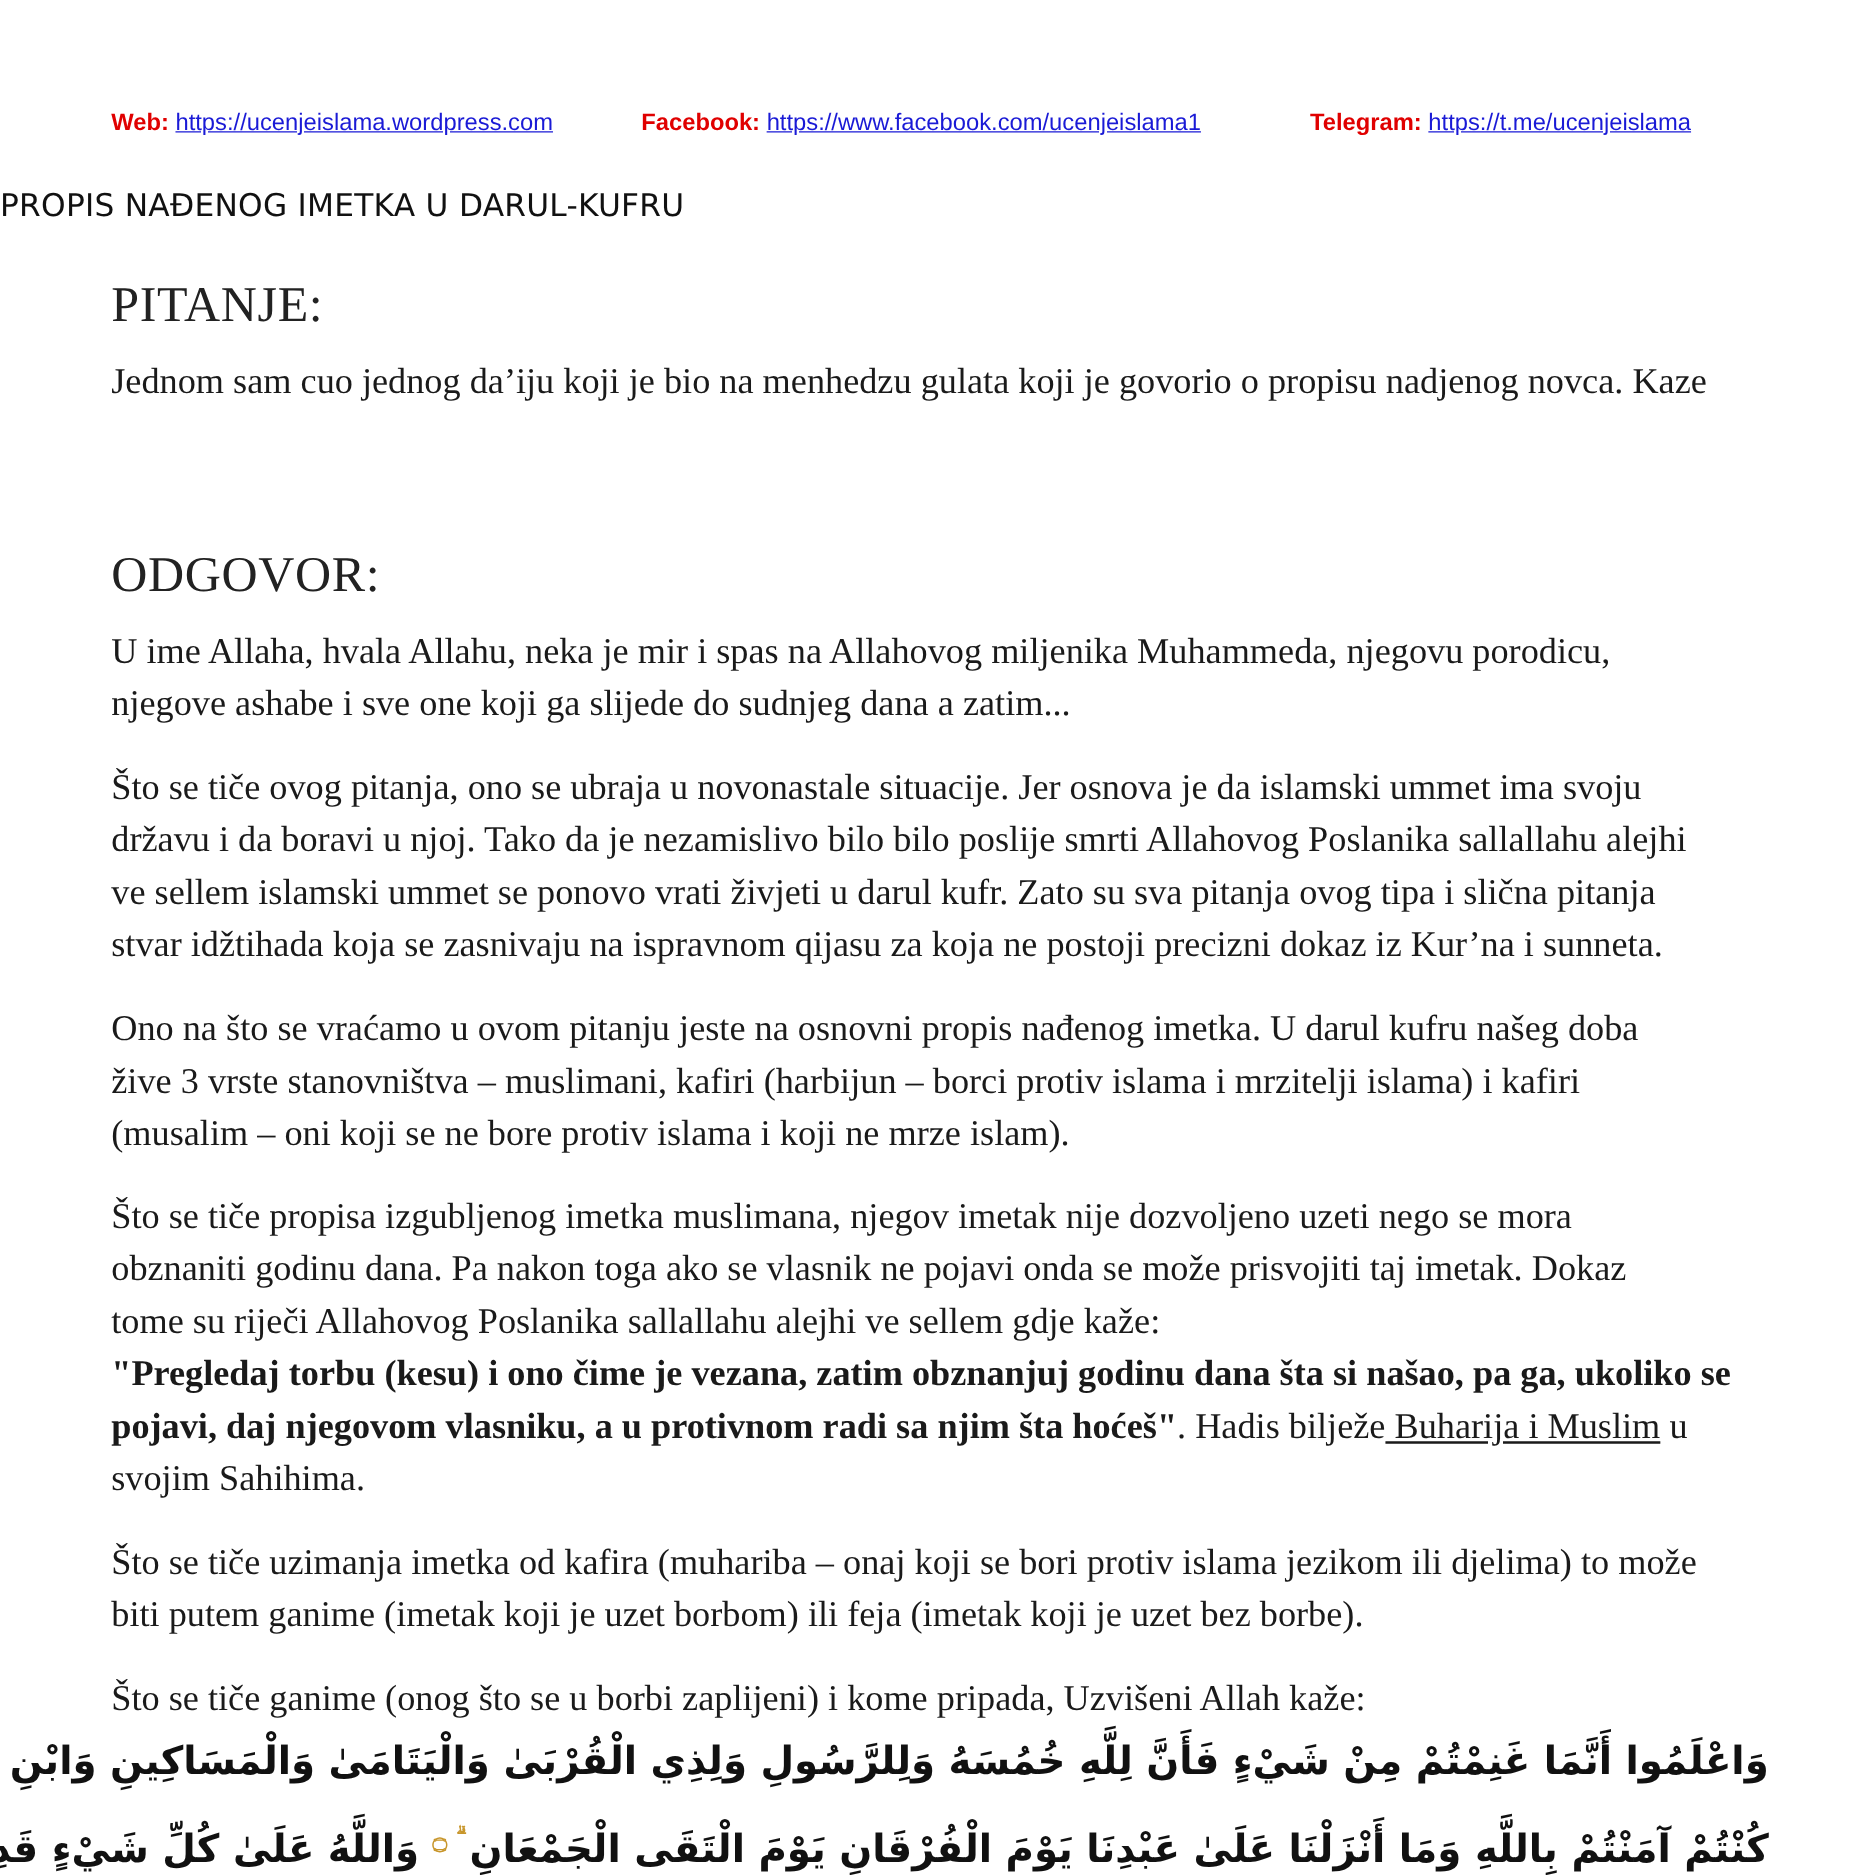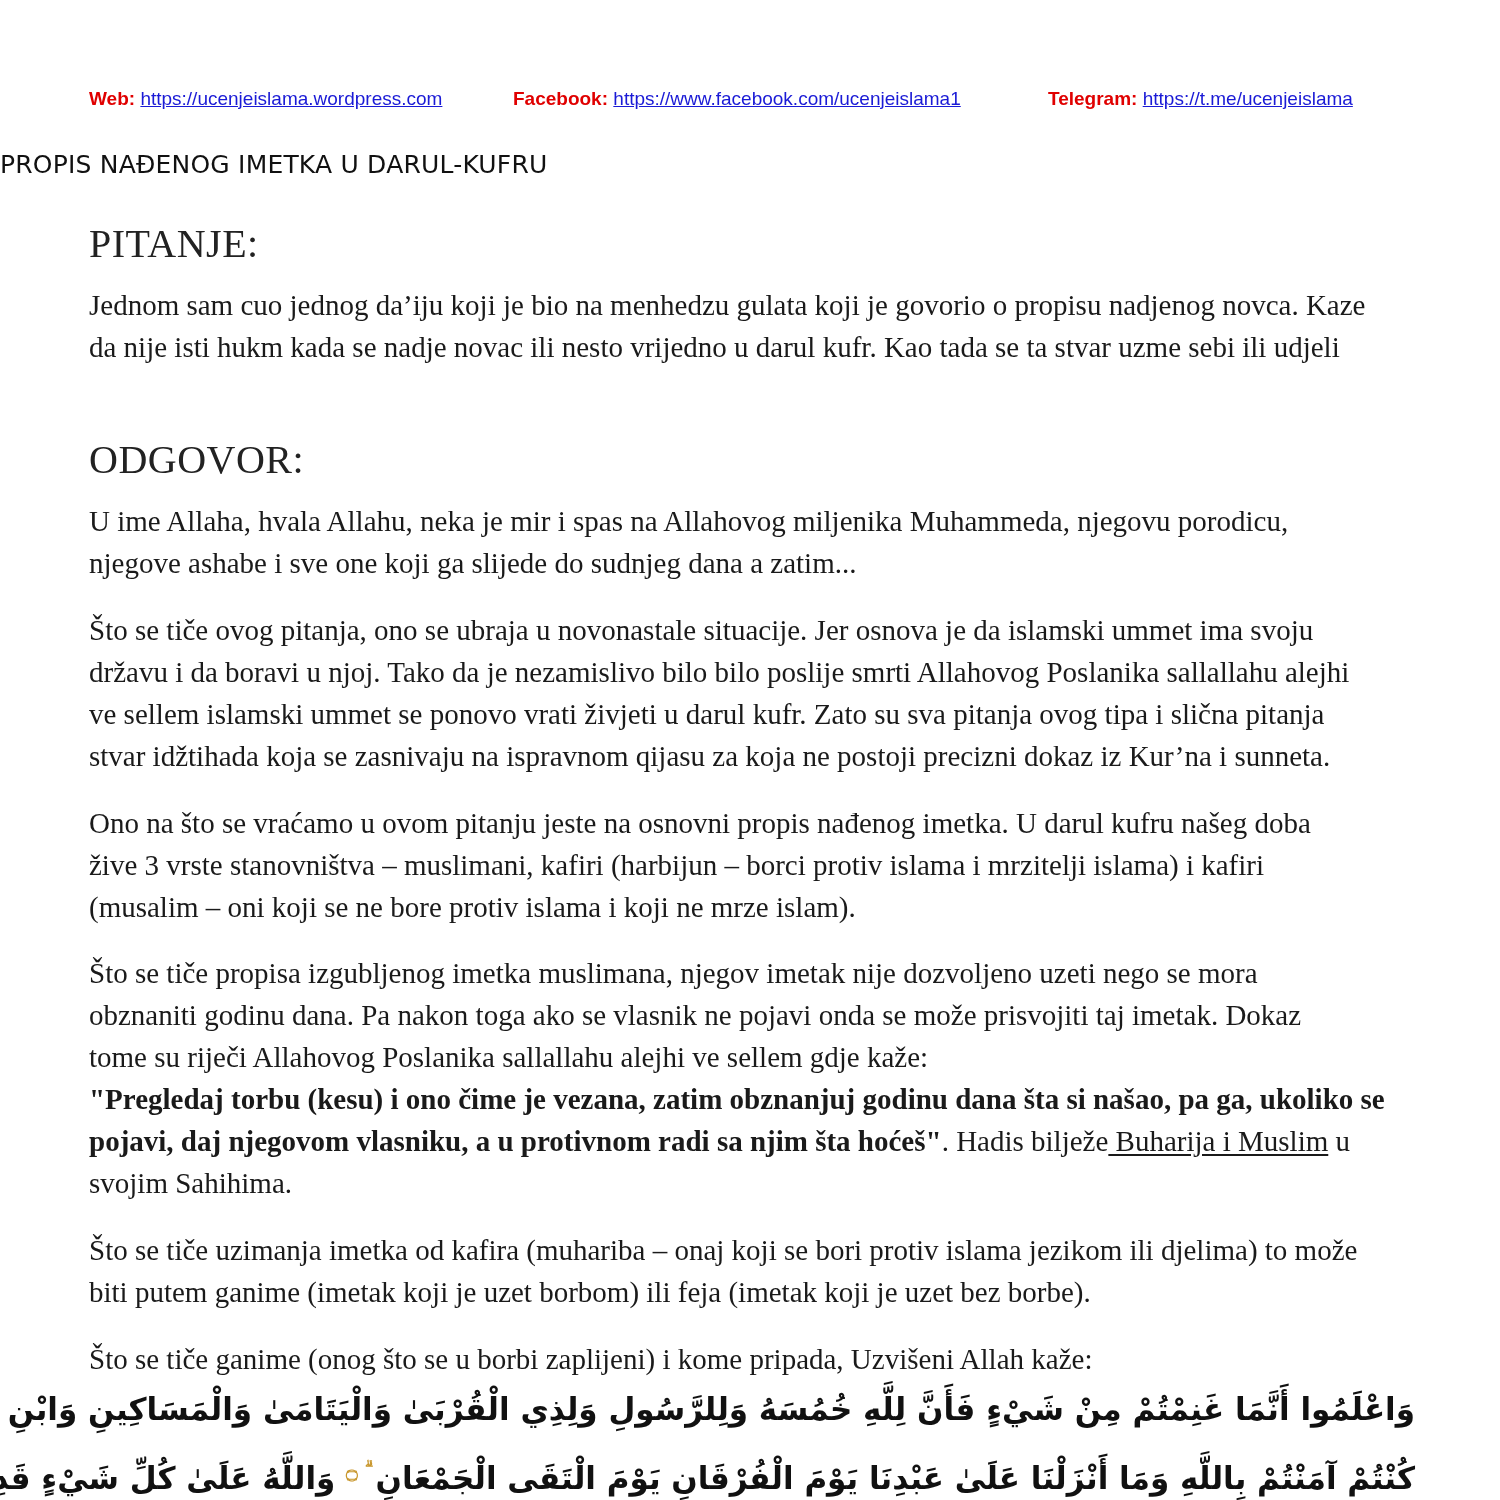--- a/index.html
+++ b/index.html
@@ -120,21 +120,20 @@
       <span class="label">Telegram:</span>
       <a>https://t.me/ucenjeislama</a>
     </span>
   </div>
 
   <div class="title">PROPIS NAĐENOG IMETKA U DARUL-KUFRU</div>
 
   <div class="section-heading" style="top:220px;">PITANJE:</div>
   <div class="para" style="top:284px;">
     <span class="line">Jednom sam cuo jednog da’iju koji je bio na menhedzu gulata koji je govorio o propisu nadjenog novca. Kaze</span>
-    <span class="line">da nije isti hukm kada se nadje novac ili nesto vrijedno u darul kufr. Kao tada se ta stvar uzme sebi ili udjeli</span>
   </div>
 
   <div class="section-heading" style="top:436px;">ODGOVOR:</div>
   <div class="para" style="top:500px;">
     <span class="line">U ime Allaha, hvala Allahu, neka je mir i spas na Allahovog miljenika Muhammeda, njegovu porodicu,</span>
     <span class="line">njegove ashabe i sve one koji ga slijede do sudnjeg dana a zatim...</span>
   </div>
 
   <div class="para" style="top:609px;">
     <span class="line">Što se tiče ovog pitanja, ono se ubraja u novonastale situacije. Jer osnova je da islamski ummet ima svoju</span>

